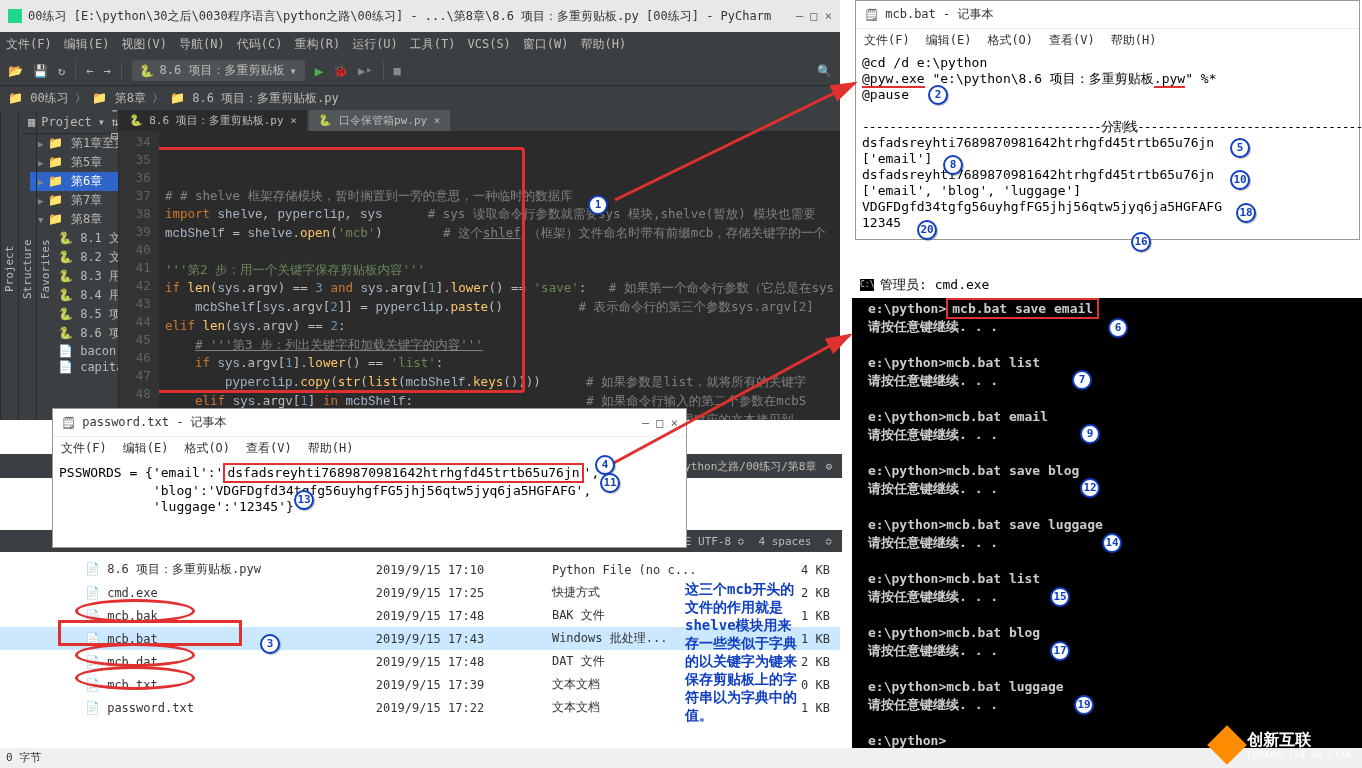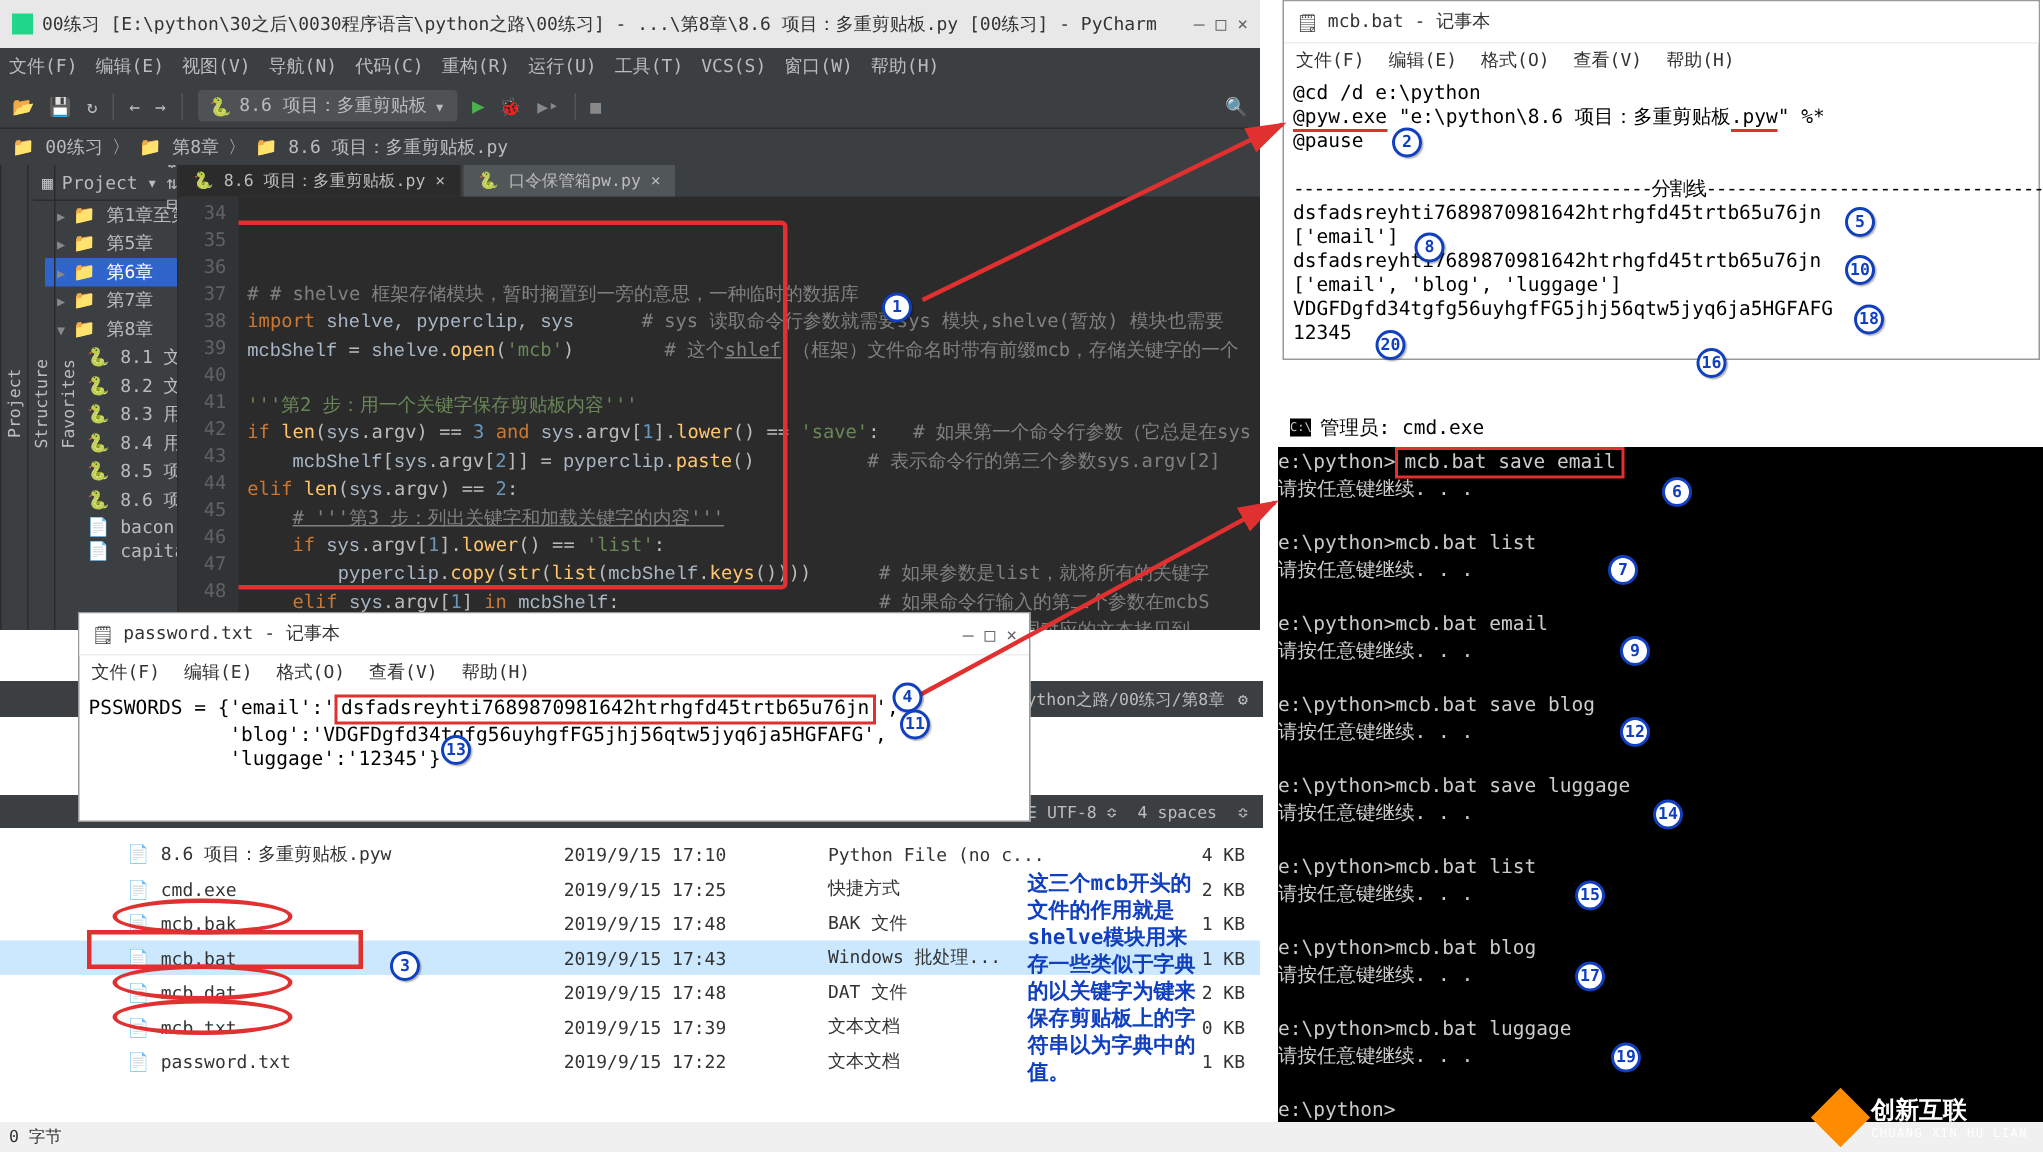--- a/index.html
+++ b/index.html
@@ -46,21 +46,21 @@
 .notepad .titlebar .winctl { margin-left: auto; display: flex; gap: 16px; color: #666; }
 .notepad .menubar { height: 22px; display: flex; align-items: center; padding: 0 8px; gap: 16px; color: #333; font-size: 12px; }
 .notepad .content { padding: 4px 6px; font-family: Consolas, "SimSun", monospace; font-size: 13px; white-space: pre; line-height: 16px; color: #000; }
 .notepad .red-box { border: 2px solid #e03030; display: inline-block; padding: 0 2px; }
 .notepad .red-underline { border-bottom: 2px solid #e03030; }
 .notepad .divider { text-align: center; letter-spacing: -1px; }
 
 .cmd { position: absolute; left: 852px; top: 272px; width: 510px; height: 495px; background: #000; color: #ccc; font-family: Consolas, "SimSun", monospace; font-size: 13px; }
 .cmd .titlebar { height: 26px; background: #fff; color: #000; display: flex; align-items: center; padding: 0 8px; gap: 6px; }
 .cmd .titlebar .cmdicon { width: 14px; height: 12px; background: #000; font-size: 8px; color: #ccc; text-align: center; line-height: 12px; }
-.cmd .content { padding: 2px 0; line-height: 18px; white-space: pre-wrap; position:relative; }
+.cmd .content { padding: 2px 16px; line-height: 18px; white-space: pre-wrap; position:relative;font-weight:bold; }
 .cmd .red-box { border: 2px solid #e03030; padding: 1px 4px; }
 
 .explorer { position: absolute; left: 0; top: 420px; width: 840px; height: 348px; background: #fff; color: #333; }
 .statusrow { position:absolute; left:0; top:530px; right:520px; height:22px; background:#3c3f41; color:#bbb; display:flex; align-items:center; padding:0 10px; gap:14px; font-size:11px; justify-content:flex-end; z-index:2;}
 .statusrow .ok { background:#3a7a3a; color:#fff; border-radius:50%; width:14px; height:14px; text-align:center; line-height:14px; font-size:10px;}
 .addrrow { position:absolute; left:0; top:454px; right:520px; height:24px; background:#3c3f41; color:#bbb; padding:0 10px; display:flex; align-items:center; font-size:11px; z-index:1;}
 .explorer table { width: 100%; border-collapse: collapse; font-size: 12px; margin-top: 138px; }
 .explorer td { padding: 3px 10px; }
 .explorer tr { border-bottom: 0; }
 .explorer .fname { width: 270px; padding-left: 85px; }

